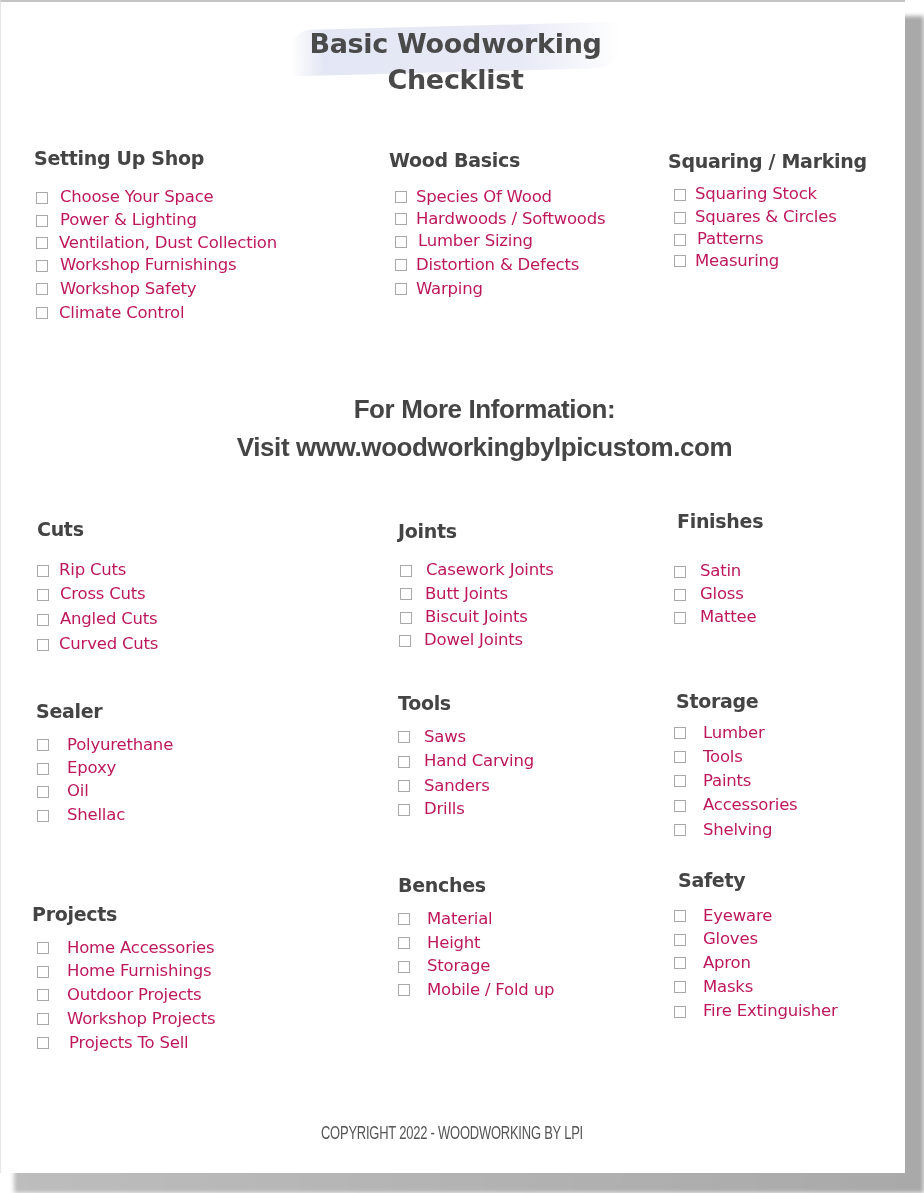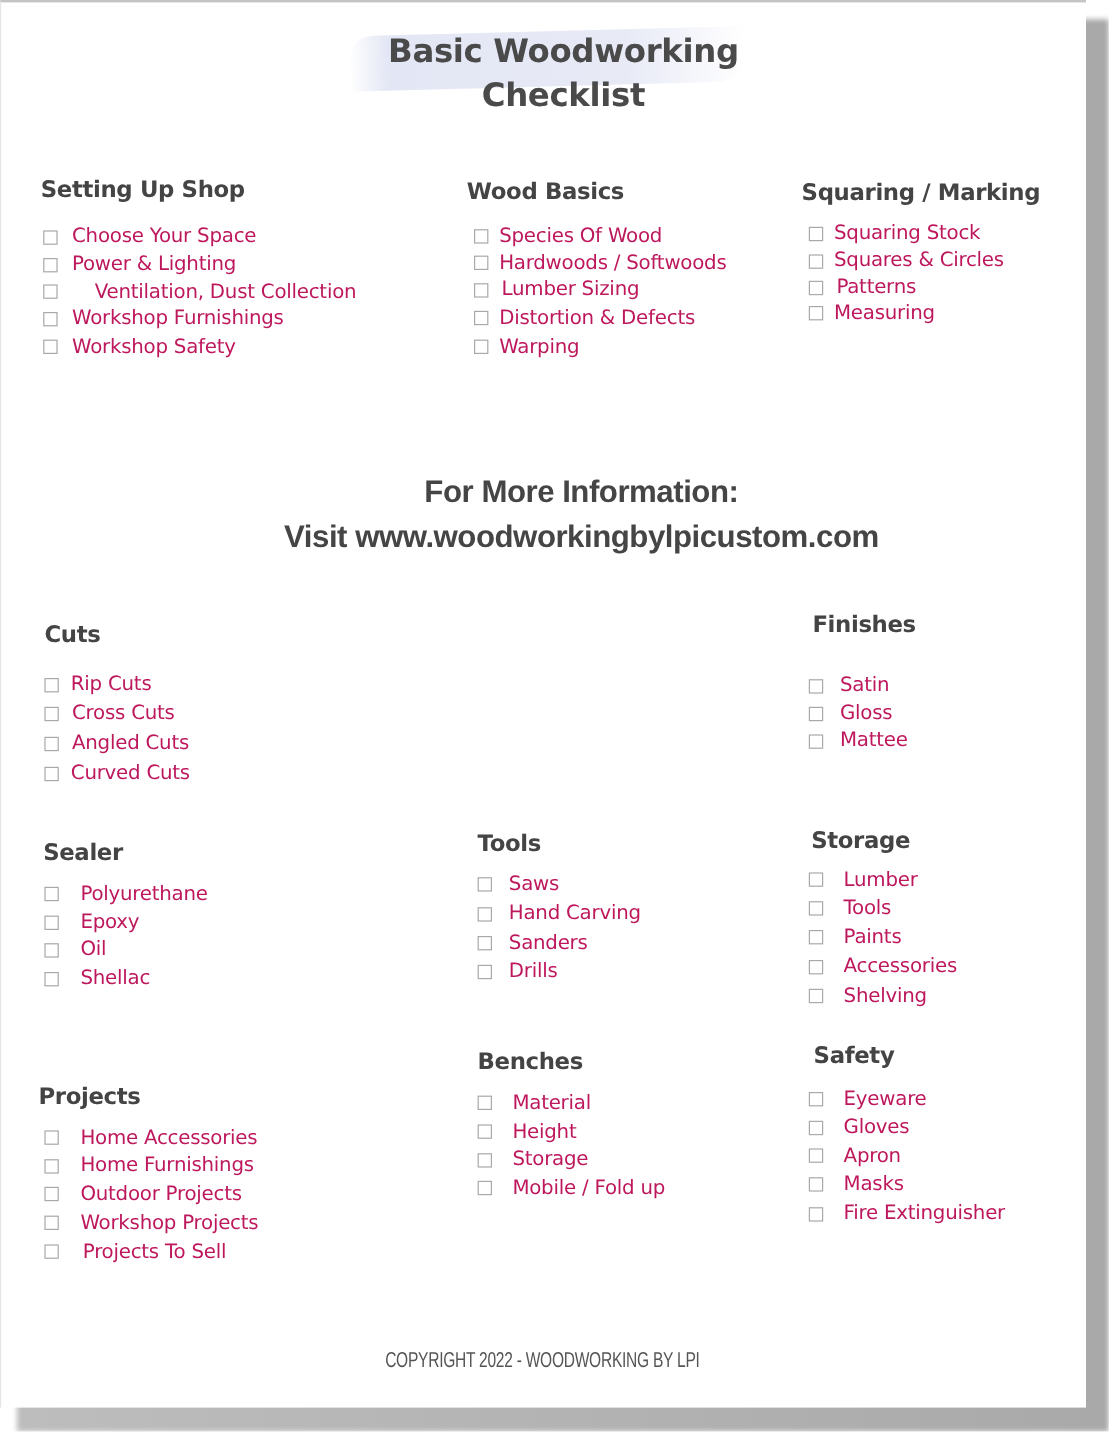--- a/index.html
+++ b/index.html
@@ -20,21 +20,21 @@
     border-left: 1px solid #e6e6e6;
     box-sizing: border-box;
   }
   .brush {
     position: absolute; left: 290px; top: 24px; width: 330px; height: 46px;
     background: linear-gradient(90deg, rgba(226,229,244,0) 0%, #e3e6f4 10%, #e8eaf6 70%, rgba(232,234,246,0) 100%);
     transform: rotate(-1.5deg);
     border-radius: 20px 4px 24px 6px;
   }
   .title {
-    position: absolute; left: 16px; width: 905px; top: 24px; text-align: center;
+    position: absolute; left: 2px; width: 905px; top: 24px; text-align: center;
     font-weight: bold; font-size: 27px; line-height: 36px; color: #4a4a4a;
     font-family: "DejaVu Sans", sans-serif; letter-spacing: -0.3px;
   }
   .title span { display: block; }
   .section { position: absolute; }
   .section h2 {
     margin: 0; font-family: "DejaVu Sans", sans-serif; font-weight: bold;
     font-size: 19px; color: #444444; letter-spacing: -0.3px; white-space: nowrap;
   }
   .items { list-style: none; margin: 0; padding: 0; }
@@ -76,31 +76,35 @@
     <h2>Setting Up Shop</h2>
     <ul class="items" style="margin-top:16px;">
       <li class="item" style="height:23px;">
           <span class="cb" style="margin-left:2px;margin-right:12px;"></span>
           <span class="label">Choose Your Space</span>
         </li>
       <li class="item" style="height:23px;">
           <span class="cb" style="margin-left:2px;margin-right:12px;"></span>
           <span class="label">Power &amp; Lighting</span>
         </li>
-      <li class="item" style="height:22px;gap:20px;">
+      <li class="item" style="height:22px;">
           <span class="cb" style="margin-left:2px;margin-right:11px;"></span>
           <span class="label">Ventilation, Dust Collection</span>
         </li>
       <li class="item" style="height:23px;">
           <span class="cb" style="margin-left:2px;margin-right:12px;"></span>
           <span class="label">Workshop Furnishings</span>
         </li>
       <li class="item" style="height:24px;">
           <span class="cb" style="margin-left:2px;margin-right:12px;"></span>
           <span class="label">Workshop Safety</span>
+        </li>
+      <li class="item" style="height:24px;">
+          <span class="cb" style="margin-left:2px;margin-right:11px;"></span>
+          <span class="label">Climate Control</span>
         </li>
     </ul>
   </div>
 
   <div class="section" style="left:388px; top:147px;">
     <h2>Wood Basics</h2>
     <ul class="items" style="margin-top:14px;">
       <li class="item" style="height:22px;">
           <span class="cb" style="margin-left:6px;margin-right:9px;"></span>
           <span class="label">Species Of Wood</span>
@@ -166,20 +170,41 @@
           <span class="cb" style="margin-right:11px;"></span>
           <span class="label">Angled Cuts</span>
         </li>
       <li class="item" style="height:25px;">
           <span class="cb" style="margin-right:10px;"></span>
           <span class="label">Curved Cuts</span>
         </li>
     </ul>
   </div>
 
+  <div class="section" style="left:397px; top:518px;">
+    <h2>Joints</h2>
+    <ul class="items" style="margin-top:16px;">
+      <li class="item" style="height:23px;">
+          <span class="cb" style="margin-left:2px;margin-right:14px;"></span>
+          <span class="label">Casework Joints</span>
+        </li>
+      <li class="item" style="height:24px;">
+          <span class="cb" style="margin-left:2px;margin-right:13px;"></span>
+          <span class="label">Butt Joints</span>
+        </li>
+      <li class="item" style="height:23px;">
+          <span class="cb" style="margin-left:2px;margin-right:13px;"></span>
+          <span class="label">Biscuit Joints</span>
+        </li>
+      <li class="item" style="height:23px;">
+          <span class="cb" style="margin-left:1px;margin-right:13px;"></span>
+          <span class="label">Dowel Joints</span>
+        </li>
+    </ul>
+  </div>
 
   <div class="section" style="left:676px; top:508px;">
     <h2>Finishes</h2>
     <ul class="items" style="margin-top:27px;">
       <li class="item" style="height:23px;">
           <span class="cb" style="margin-left:-3px;margin-right:14px;"></span>
           <span class="label">Satin</span>
         </li>
       <li class="item" style="height:23px;">
           <span class="cb" style="margin-left:-3px;margin-right:14px;"></span>

